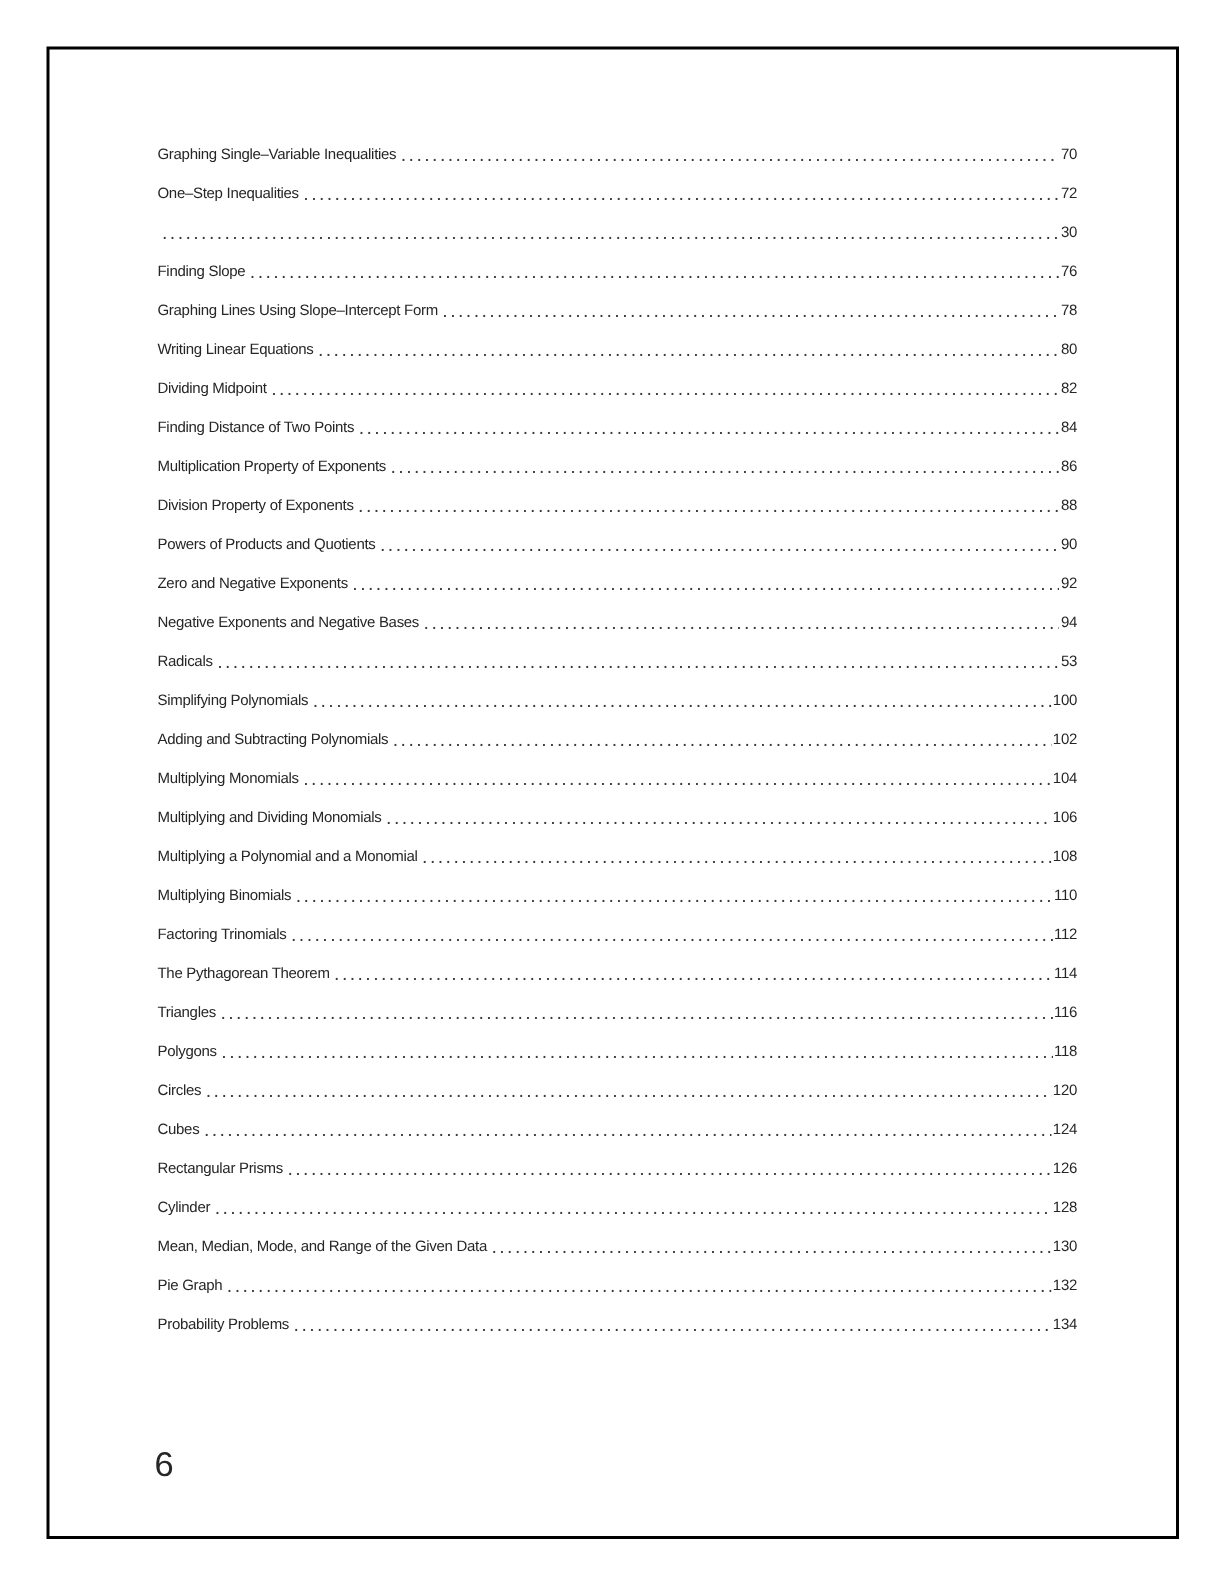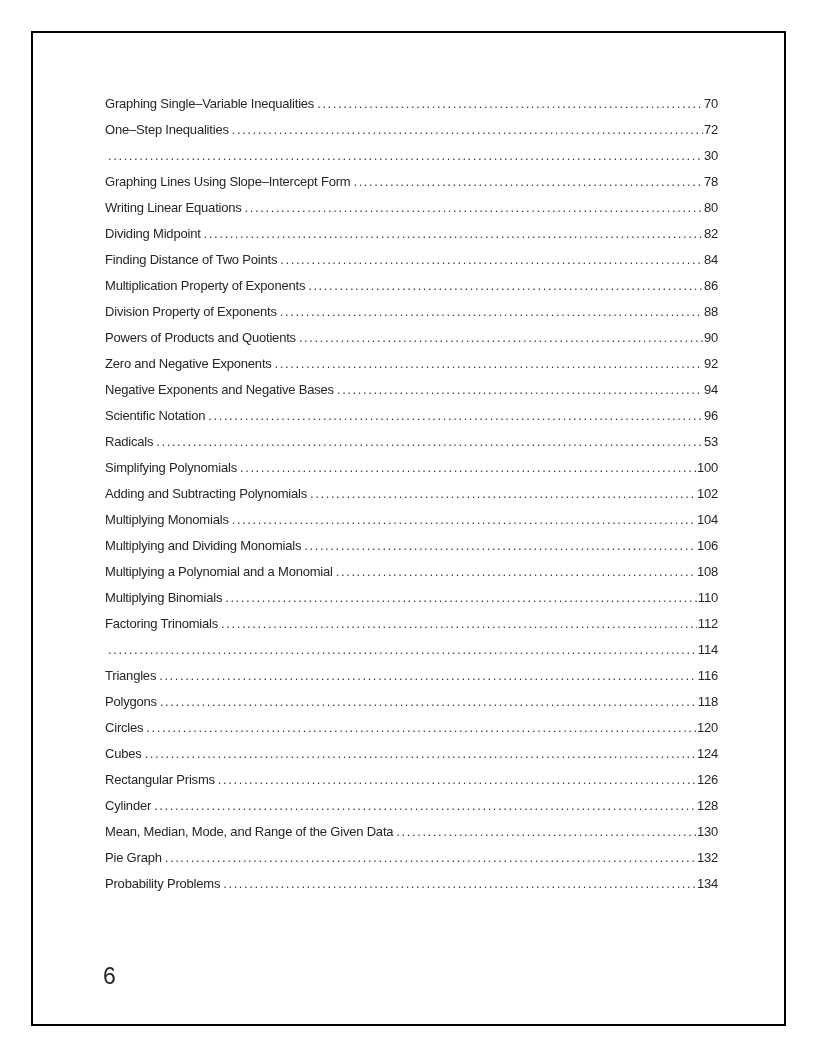--- a/index.html
+++ b/index.html
@@ -23,21 +23,21 @@
   .toc {
     position: absolute;
     left: 105px; top: 91px;
     width: 613px;
   }
   .row {
     display: flex;
     align-items: center;
     height: 26px;
     line-height: 26px;
-    font-size: 13px;
+    font-size: 10px;
     letter-spacing: -0.2px;
     white-space: nowrap;
   }
   .row .t { white-space: nowrap; }
   .row .leader {
     flex: 1;
     overflow: hidden;
     margin: 0 1px 0 3px;
   }
   .row .leader::after {
@@ -83,20 +83,25 @@
     <span class="t">One–Step Inequalities</span>
     <span class="leader"></span>
     <span class="p">72</span>
   </div>
 
   <div class="row">
     <span class="leader"></span>
     <span class="p">30</span>
   </div>
 
+  <div class="row">
+    <span class="t">Finding Slope</span>
+    <span class="leader"></span>
+    <span class="p">76</span>
+  </div>
 
   <div class="row">
     <span class="t">Graphing Lines Using Slope–Intercept Form</span>
     <span class="leader"></span>
     <span class="p">78</span>
   </div>
 
   <div class="row">
     <span class="t">Writing Linear Equations</span>
     <span class="leader"></span>
@@ -138,25 +143,20 @@
     <span class="leader"></span>
     <span class="p">92</span>
   </div>
 
   <div class="row">
     <span class="t">Negative Exponents and Negative Bases</span>
     <span class="leader"></span>
     <span class="p">94</span>
   </div>
 
-  <div class="row">
-    <span class="t">Scientific Notation</span>
-    <span class="leader"></span>
-    <span class="p">96</span>
-  </div>
 
   <div class="row">
     <span class="t">Radicals</span>
     <span class="leader"></span>
     <span class="p">53</span>
   </div>
 
   <div class="row">
     <span class="t">Simplifying Polynomials</span>
     <span class="leader"></span>
@@ -193,20 +193,21 @@
     <span class="p">110</span>
   </div>
 
   <div class="row">
     <span class="t">Factoring Trinomials</span>
     <span class="leader"></span>
     <span class="p">112</span>
   </div>
 
   <div class="row">
+    <span class="t">The Pythagorean Theorem</span>
     <span class="leader"></span>
     <span class="p">114</span>
   </div>
 
   <div class="row">
     <span class="t">Triangles</span>
     <span class="leader"></span>
     <span class="p">116</span>
   </div>
 

